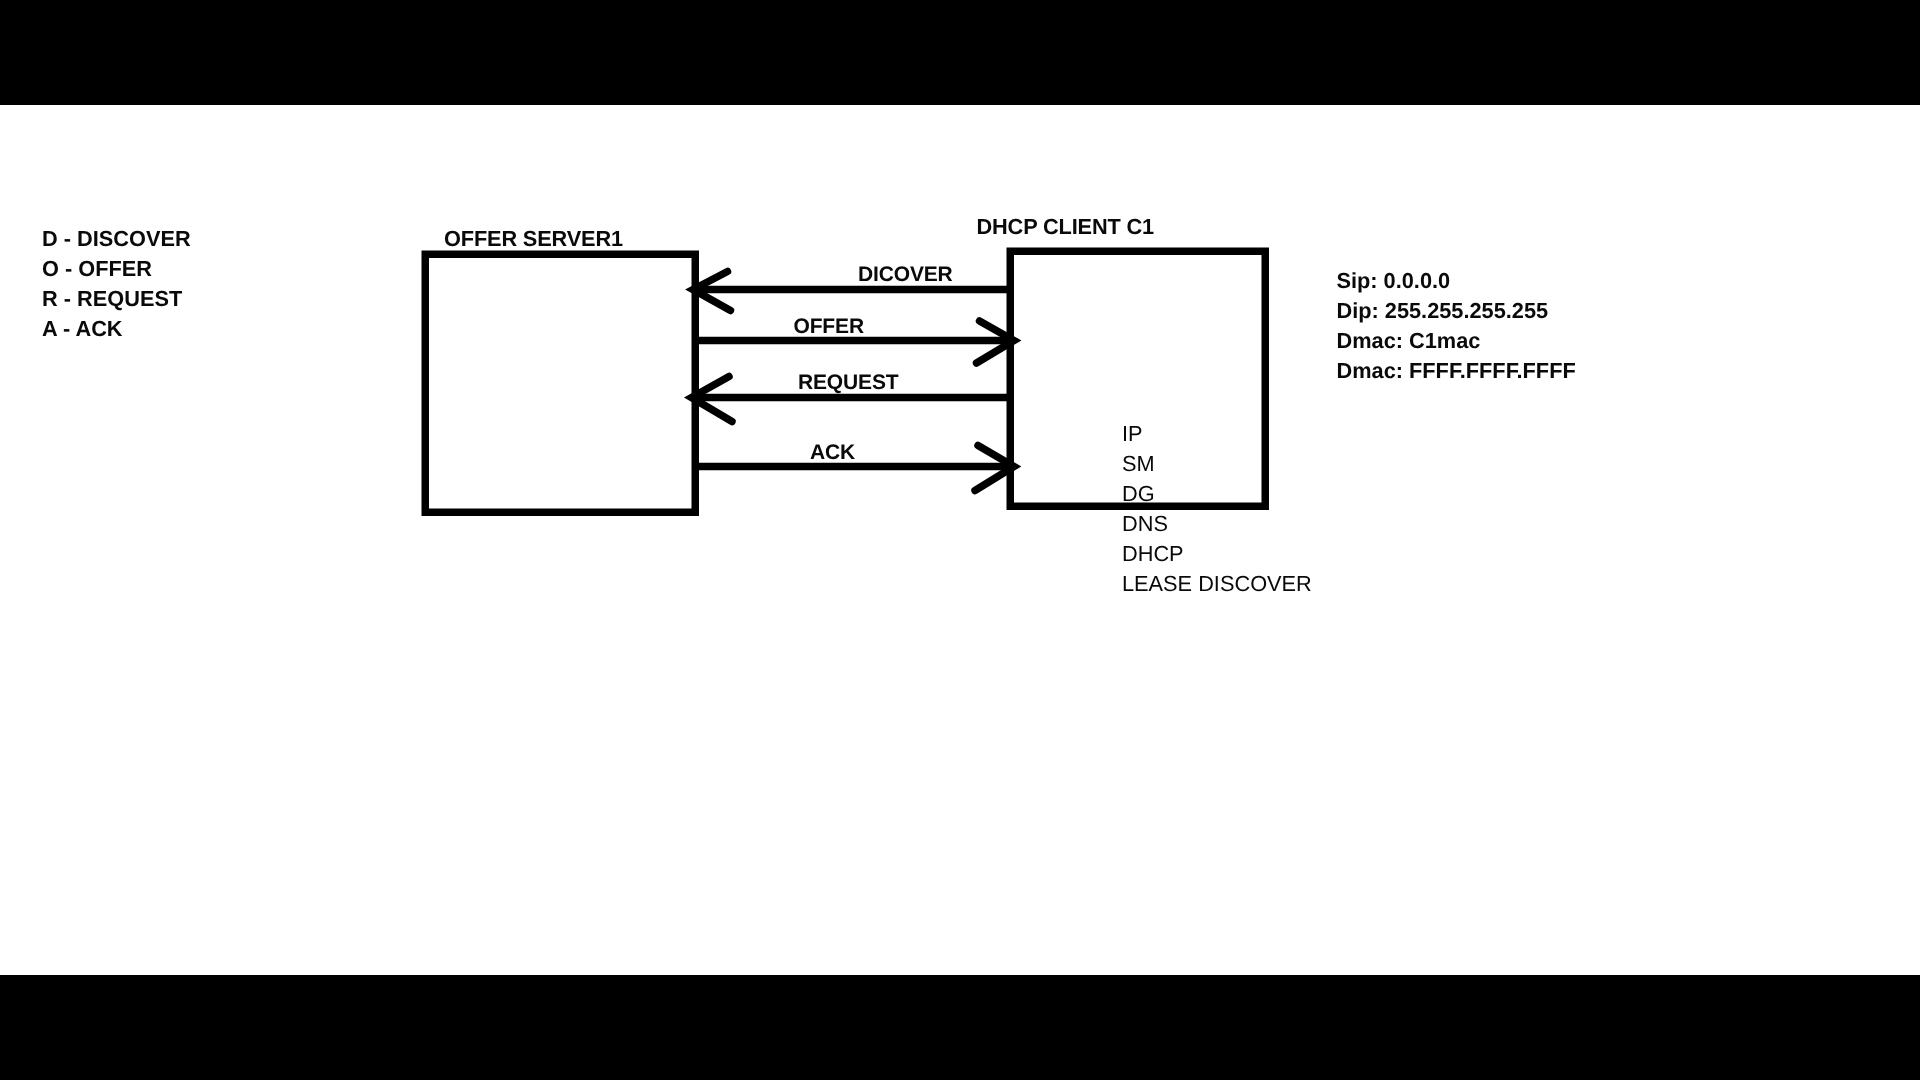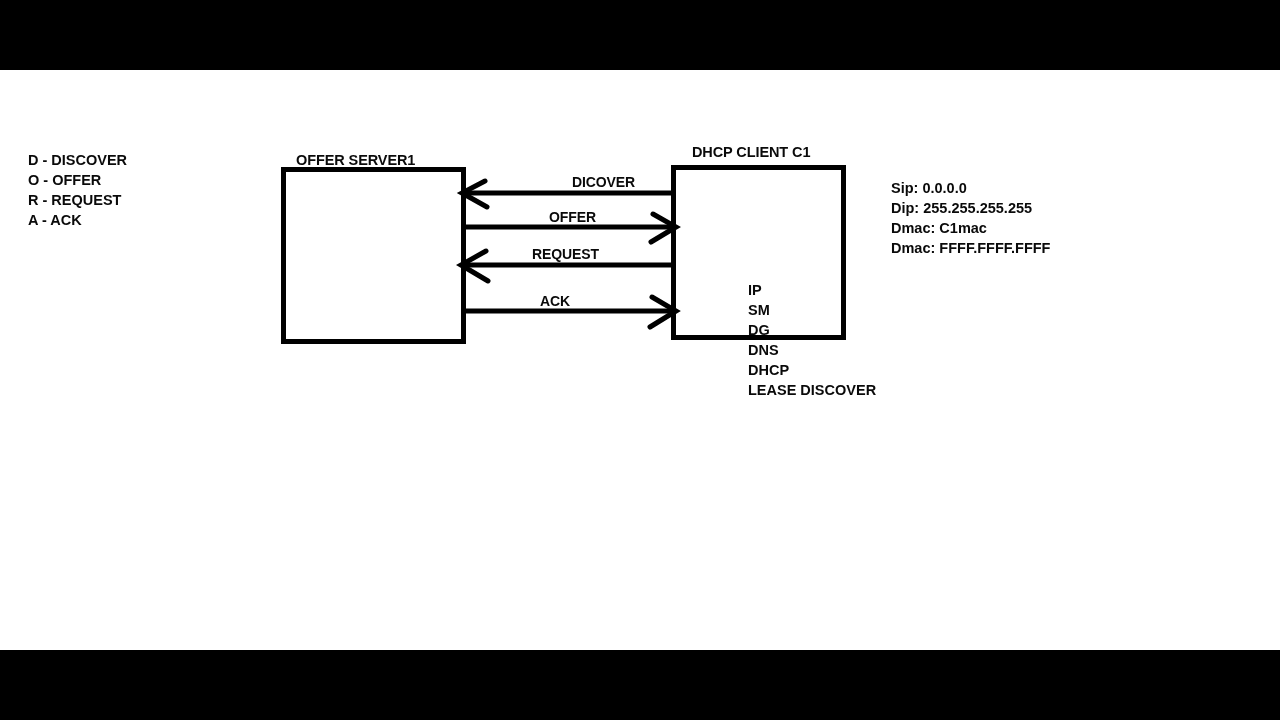--- a/index.html
+++ b/index.html
@@ -64,21 +64,21 @@
     background: #ffffff;
     box-sizing: border-box;
   }
   #server-box { left: 281px; top: 97px; width: 185px; height: 177px; }
   #client-box { left: 671px; top: 95px; width: 175px; height: 175px; }
 
   .node-label {
     font-size: 14.5px;
   }
   #server-label { left: 296px; top: 82px; }
-  #client-label { left: 692px; top: 74px; }
+  #client-label { left: 651px; top: 74px; }
 
   
   #arrows {
     position: absolute;
     left: 0;
     top: 0;
     width: 1280px;
     height: 580px;
   }
 
@@ -88,21 +88,21 @@
 
   
   #client-fields {
     position: absolute;
     left: 748px;
     top: 210px;
     line-height: 20px;
   }
   #client-fields .field-line {
     font-size: 14.5px;
-    font-weight: bold;
+    font-weight: normal;
     color: #0a0a0a;
     white-space: nowrap;
   }
 
   
   #packet-info {
     position: absolute;
     left: 891px;
     top: 108px;
     line-height: 20px;
@@ -154,21 +154,21 @@
         <path d="M 486 181 L 461 195 L 488 211" fill="none" stroke="#000000" stroke-width="5" stroke-linecap="round" stroke-linejoin="miter"></path>
       </g>
 
       <g>
         <line x1="466" y1="241" x2="673" y2="241" stroke="#000000" stroke-width="5"></line>
         <path d="M 652 227 L 676 241 L 650 257" fill="none" stroke="#000000" stroke-width="5" stroke-linecap="round" stroke-linejoin="miter"></path>
       </g>
     </svg>
 
     <div class="txt msg-label" style="left:524px; top:104px;padding-left:48px;">DICOVER</div>
-    <div class="txt msg-label" style="left:549px; top:139px;">OFFER</div>
+    <div class="txt msg-label" style="left:529px; top:139px;">OFFER</div>
     <div class="txt msg-label" style="left:532px; top:176px;">REQUEST</div>
     <div class="txt msg-label" style="left:540px; top:223px;">ACK</div>
 
     <div id="client-fields">
       <div class="field-line">IP</div>
       <div class="field-line">SM</div>
       <div class="field-line">DG</div>
       <div class="field-line">DNS</div>
       <div class="field-line">DHCP</div>
       <div class="field-line">LEASE DISCOVER</div>

